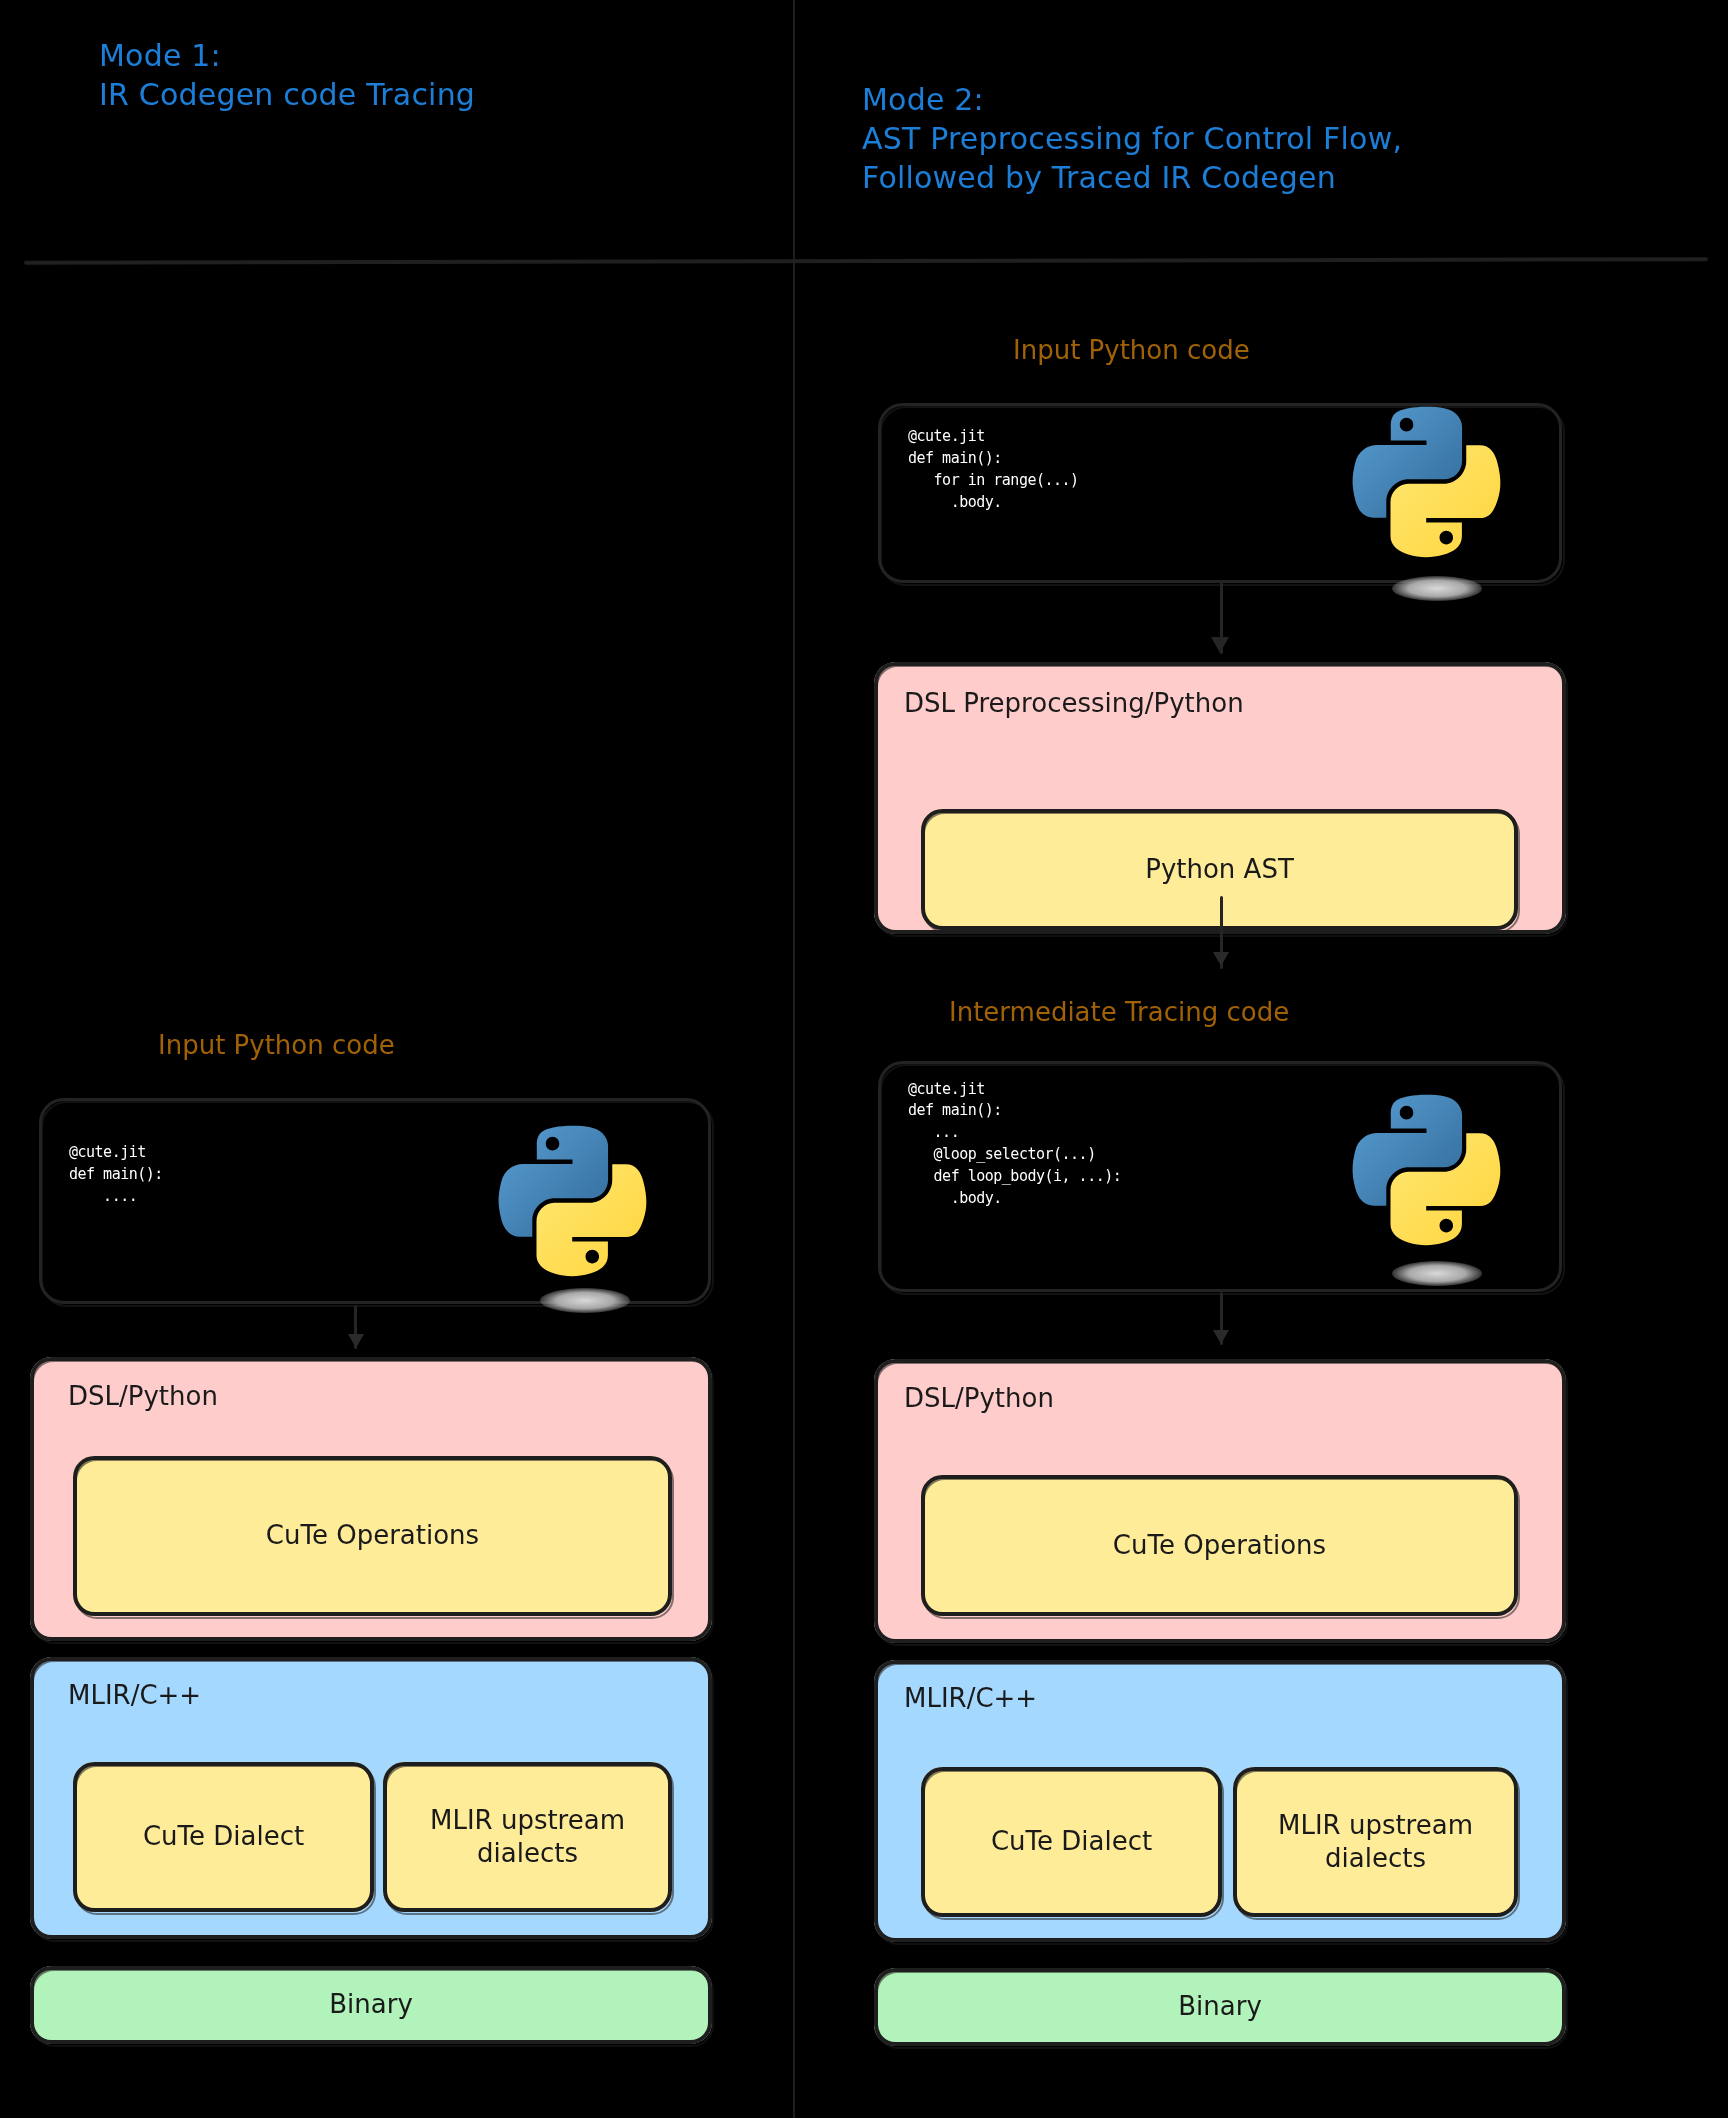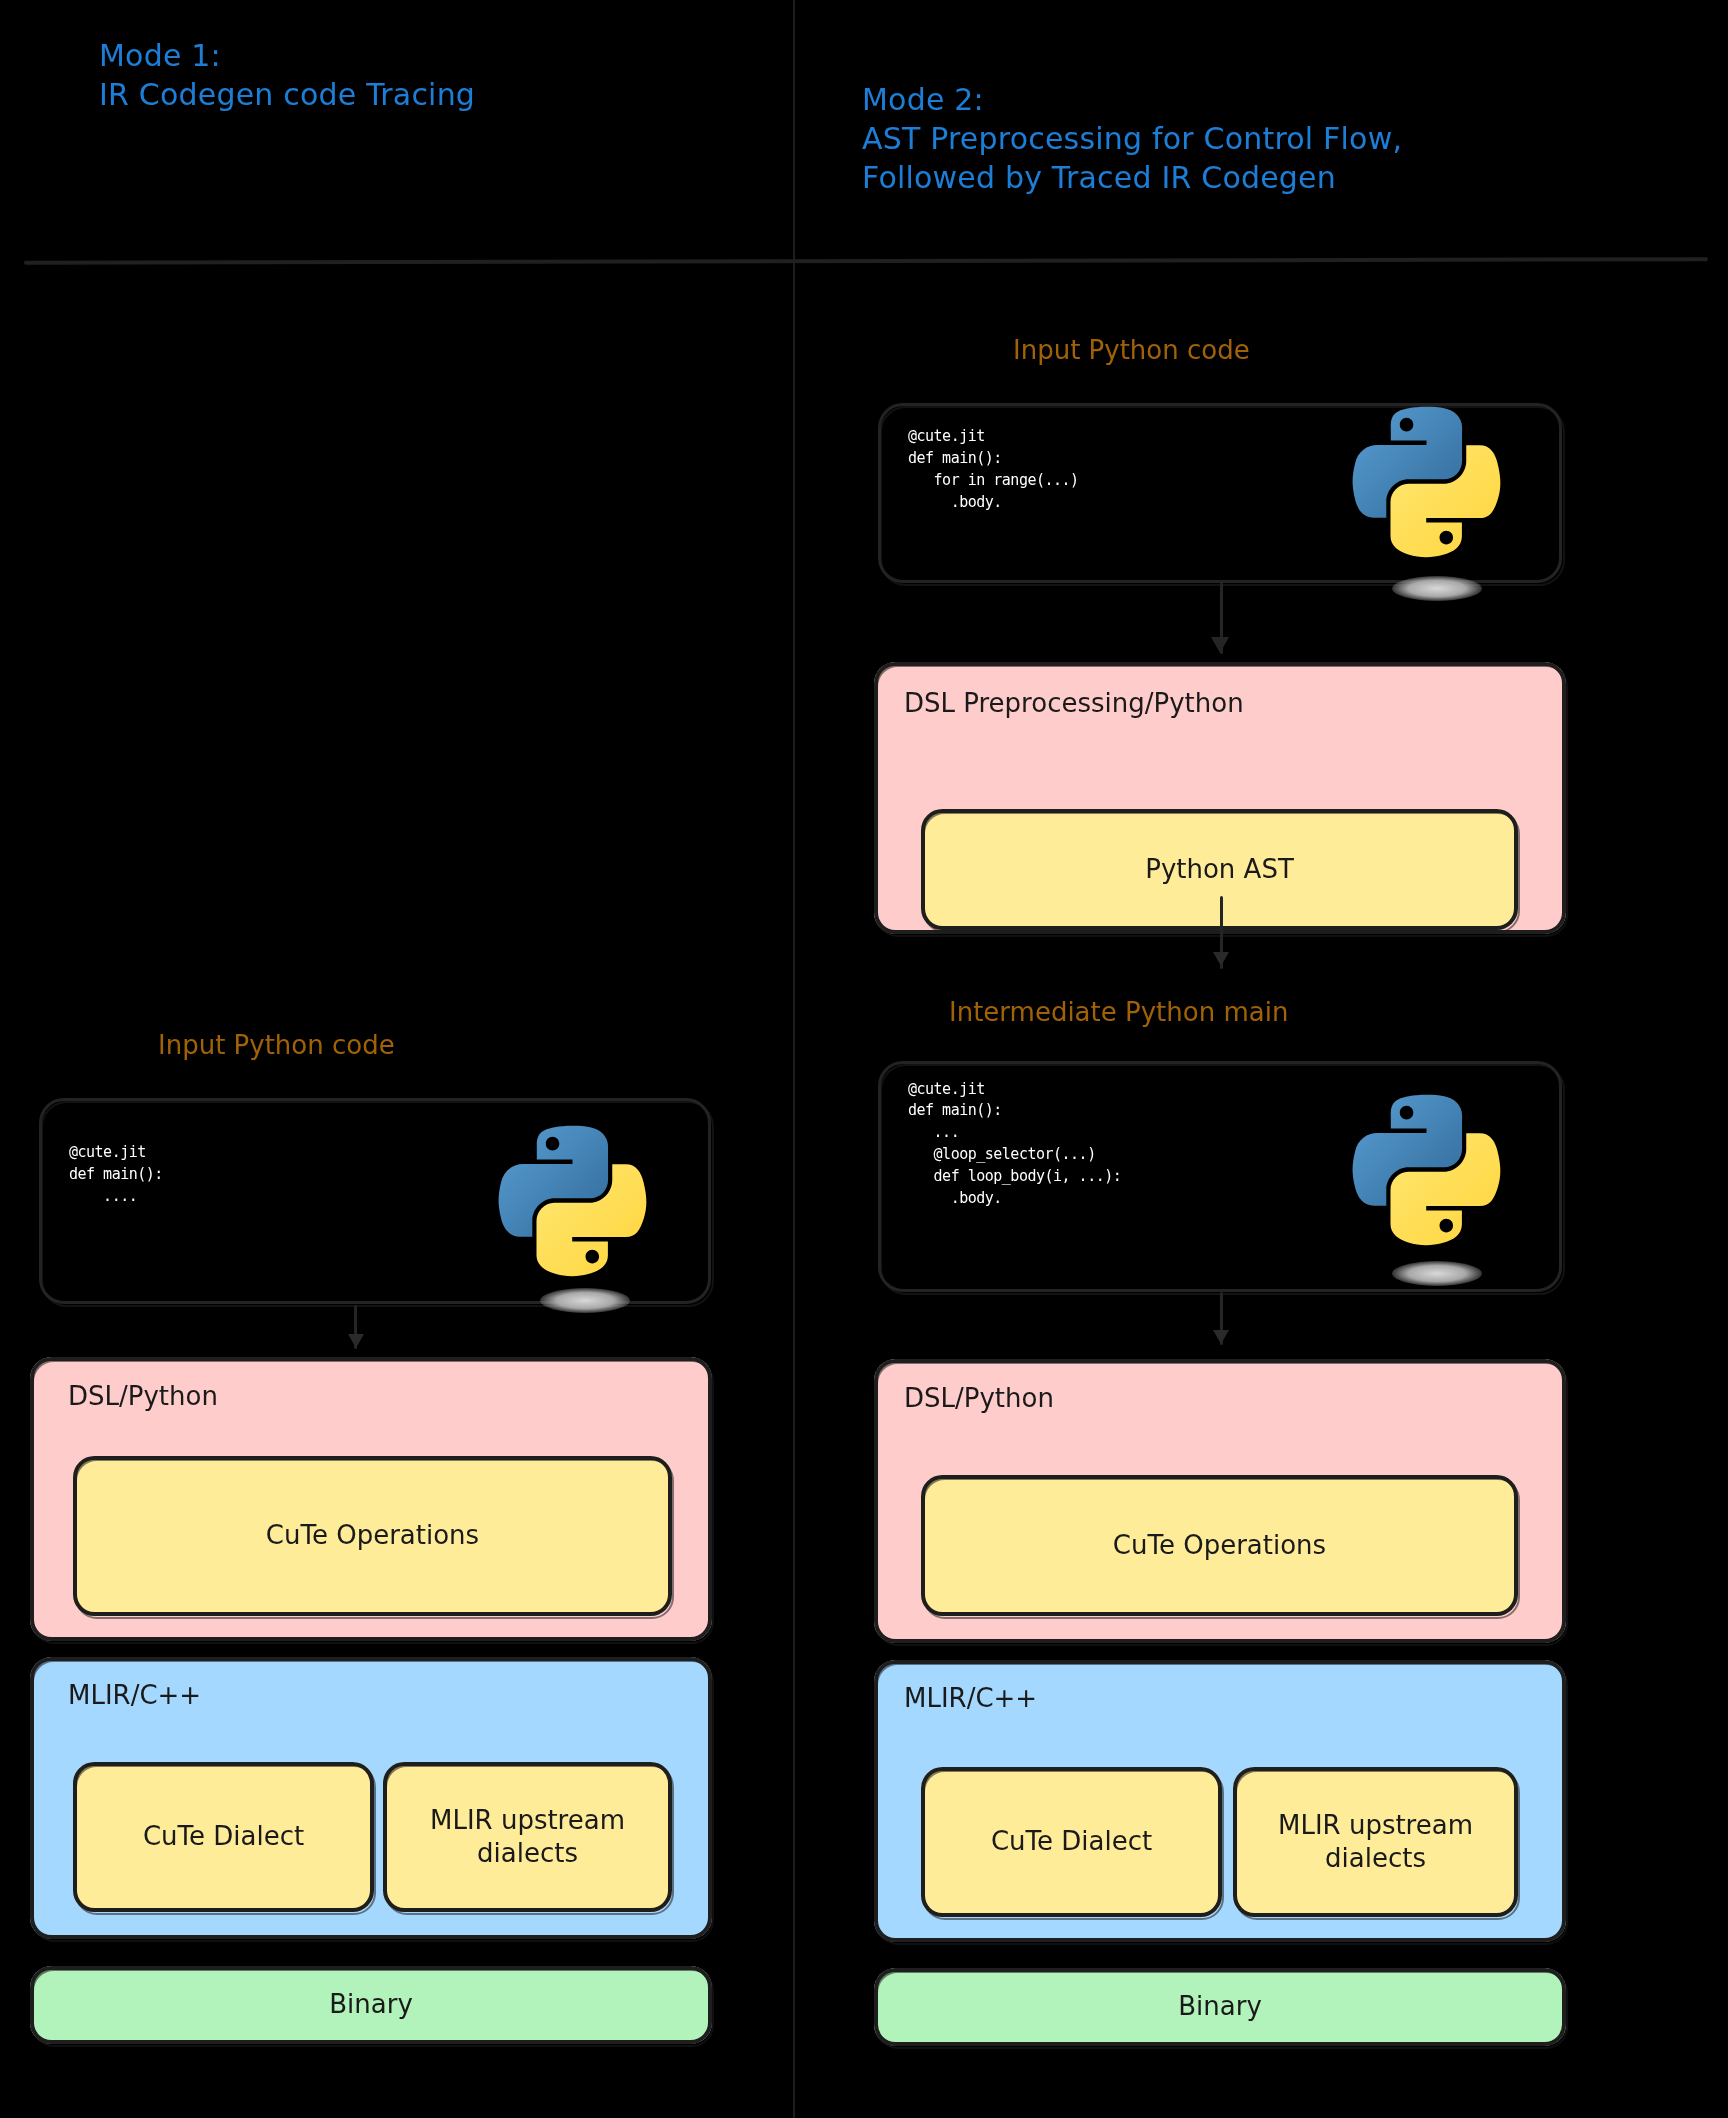--- a/index.html
+++ b/index.html
@@ -160,21 +160,21 @@
   <div class="rbox yellow" style="left:921px;top:781px;width:597px;height:121px;margin-top:28px;">
     <div class="fill"></div>
     <div class="outline2"></div>
     <div class="outline"></div>
     <div class="centered-label">Python AST</div>
   </div>
 
   <div class="arrow-line" style="left:1220px;top:896px;height:73px;"></div>
   <div class="arrow-head thin" style="left:1213px;top:952px;"></div>
 
-  <div class="card-title" style="left:949px;top:997px;">Intermediate Python main</div>
+  <div class="card-title" style="left:949px;top:997px;">Intermediate Tracing code</div>
 
   <div class="codecard" style="left:878px;top:1061px;width:684px;height:231px;">
     <div class="cc-outline2"></div>
     <div class="cc-outline"></div>
     <div class="code-text" style="left:30px;top:17.5px;">@cute.jit
 def main():
    ...
    @loop_selector(...)
    def loop_body(i, ...):
      .body.</div>

